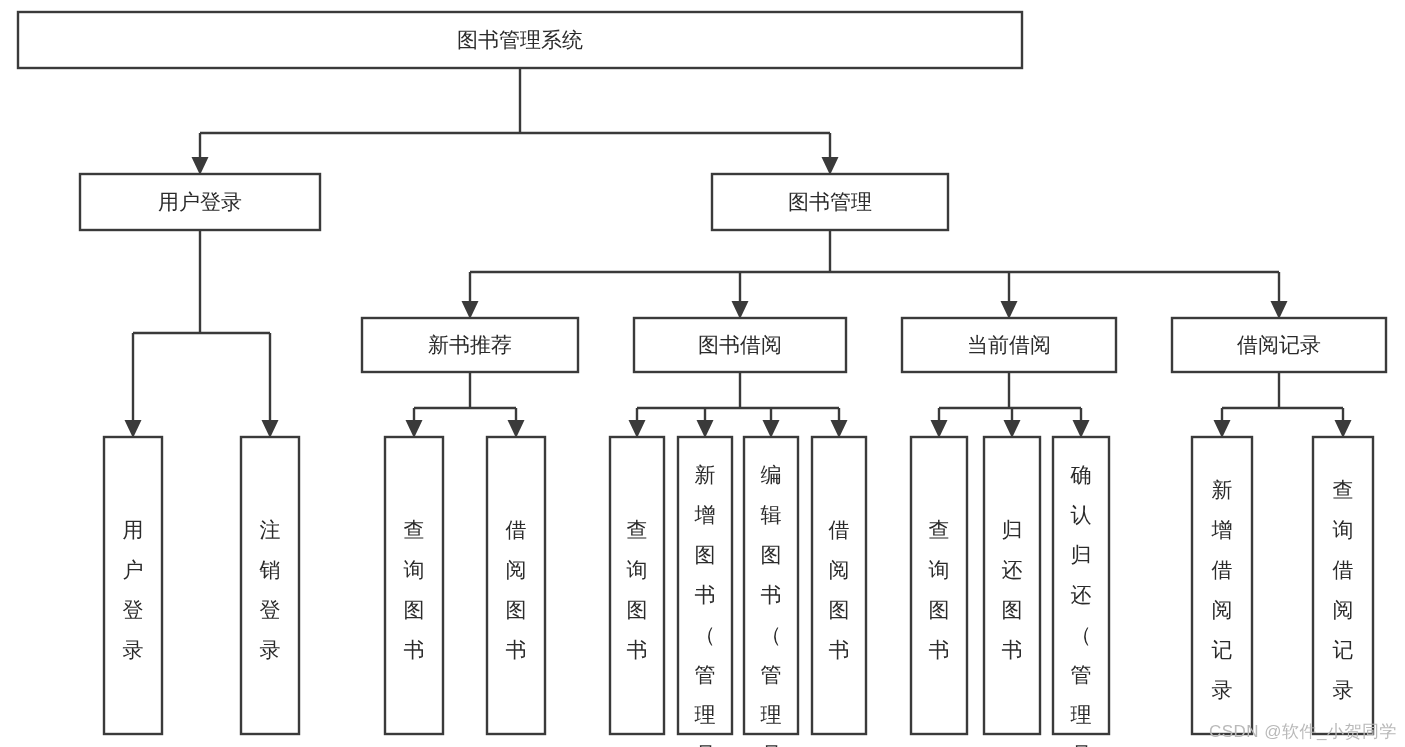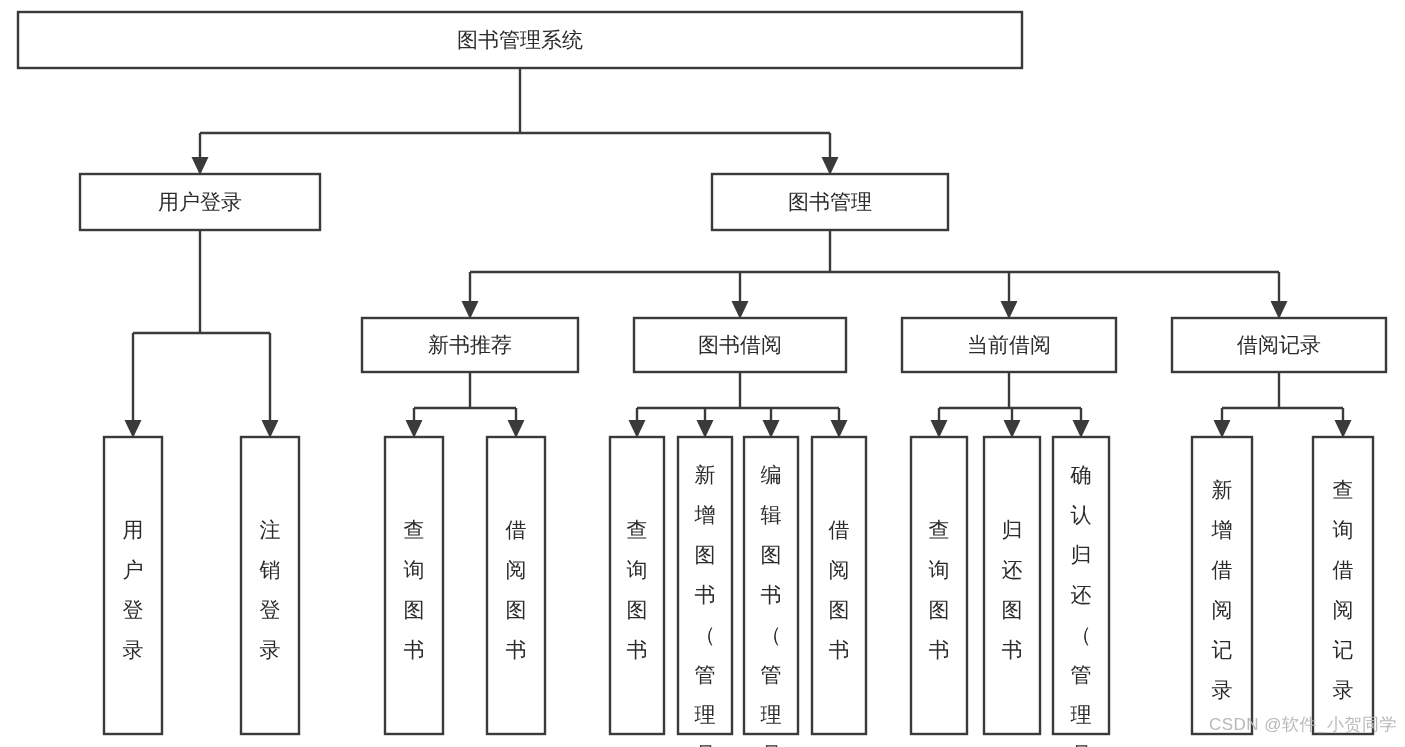--- a/index.html
+++ b/index.html
@@ -47,21 +47,21 @@
   }
   .node-label-vertical {
     fill: #2b2b2b;
     font-family: "Liberation Sans", "DejaVu Sans", sans-serif;
     font-size: 21px;
     text-anchor: middle;
   }
   .watermark {
     position: absolute;
     right: 8px;
-    bottom: 11px;
+    bottom: 4px;
     color: #b9b9b9;
     font-size: 17px;
     font-family: "Liberation Sans", "DejaVu Sans", sans-serif;
     letter-spacing: 0.5px;
     white-space: nowrap;
     user-select: none;
   }
 </style>
 </head>
 <body>

